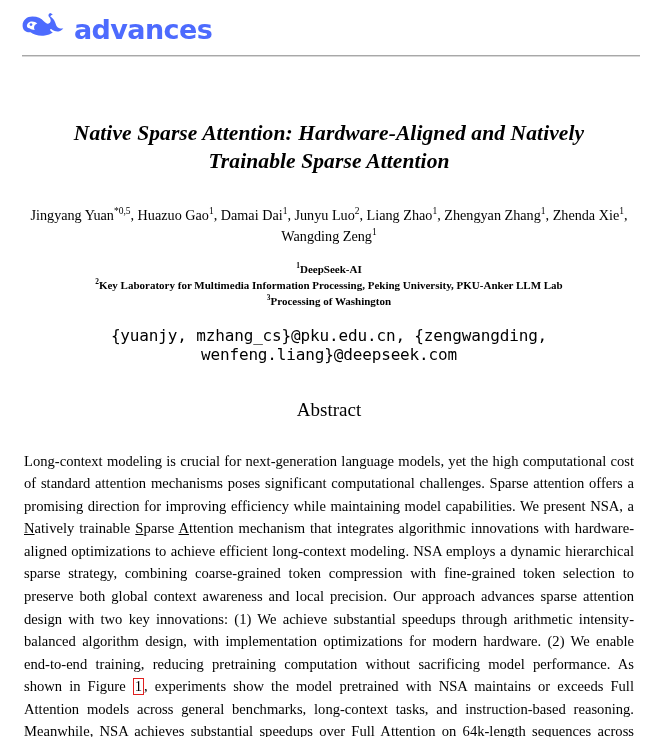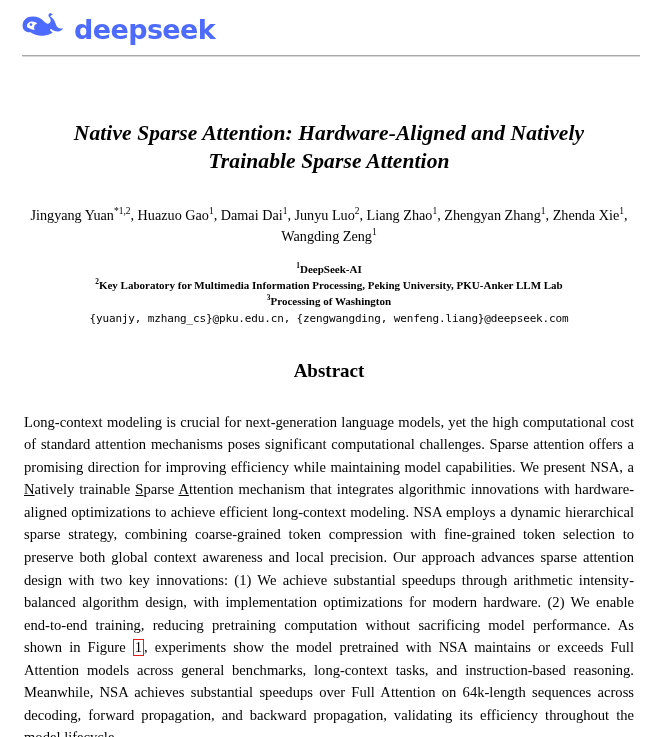--- a/index.html
+++ b/index.html
@@ -72,33 +72,33 @@
   sup { font-size: 0.67em; vertical-align: super; line-height: 0; }
 
   #affiliation-block {
     margin-top: 13px;
     text-align: center;
     font-size: 11px;
     font-weight: 700;
     line-height: 1.48;
   }
   #email-line {
-    margin-top: 2px;
+    margin-top: 16px;
     text-align: center;
     font-family: "DejaVu Sans Mono", "Liberation Mono", monospace;
-    font-size: 11px;
+    font-size: 16px;
     font-weight: 400;
     letter-spacing: -0.15px;
   }
 
   #abstract-heading {
     margin-top: 35px;
     text-align: center;
     font-size: 19px;
-    font-weight: 700;
+    font-weight: 400;
   }
 
   #abstract-body {
     margin: 29px 2px 0 2px;
     font-size: 14.6px;
     line-height: 1.545;
     text-align: justify;
     hyphens: none;
   }
 
@@ -126,33 +126,33 @@
                -1.7 .5-3.3 .3-4.7-.2-1.3-.5-2.3-1.2-3.2-1.9-.5-.4-1.1-.3-1.3 .2
                -.2 .5 0 1.0 .4 1.4 .6 .6 1.3 1.2 2.2 1.7-2.2 1.5-4.9 2.6-7.9 3.0
                -5.5 .8-10.7-.6-14.4-3.3C4.6 20.5 2.6 17.1 2.6 13.4Z"></path>
       <path fill="#ffffff" d="M6.9 14.0c0-2.7 2.3-4.6 5.2-4.6 2.1 0 3.9 .9 5.2 2.0
                -1.1 .4-2.0 1.0-2.6 1.9-.6 .9-.8 1.9-.6 2.9 .1 .6 .4 1.2 .7 1.7
                -2.0-.1-3.9-.7-5.3-1.7C7.9 16.3 6.9 15.2 6.9 14.0Z"></path>
       <path fill="#4D6BFE" d="M30.2 1.0c1.1 .3 2.0 .9 2.6 1.7-.7 .1-1.4 .4-1.9 .9
                -.6 .6-.9 1.4-.8 2.2-.9-.5-1.5-1.3-1.6-2.2-.1-1.1 .6-2.2 1.7-2.6Z"></path>
       <circle cx="11.0" cy="12.6" r="1.35" fill="#4D6BFE"></circle>
     </svg>
-    <span id="brand-wordmark">deepseek</span>
+    <span id="brand-wordmark">advances</span>
   </div>
 </div>
 
 <div id="header-divider"></div>
 
 <div id="paper">
 
   <h1 id="paper-title">Native Sparse Attention: Hardware-Aligned and Natively Trainable Sparse Attention</h1>
 
   <div id="author-block">
     <div class="ln-1">
-      Jingyang Yuan<sup>*1,2</sup>,
+      Jingyang Yuan<sup>*0,5</sup>,
       Huazuo Gao<sup>1</sup>,
       Damai Dai<sup>1</sup>,
       Junyu Luo<sup>2</sup>,
       Liang Zhao<sup>1</sup>,
       Zhengyan Zhang<sup>1</sup>,
       Zhenda Xie<sup>1</sup>,
     </div>
     <div class="ln-3">
       Wangding Zeng<sup>1</sup>
     </div>

